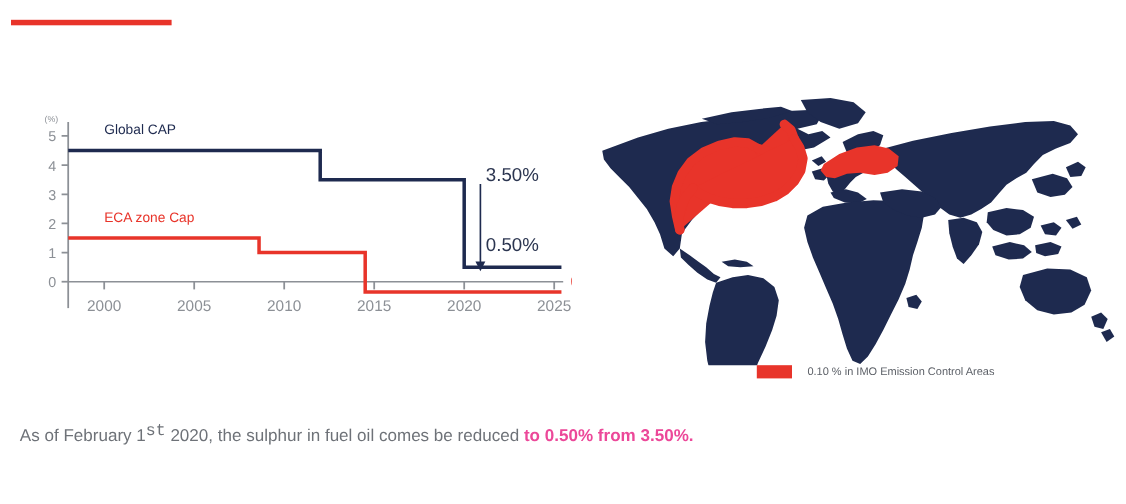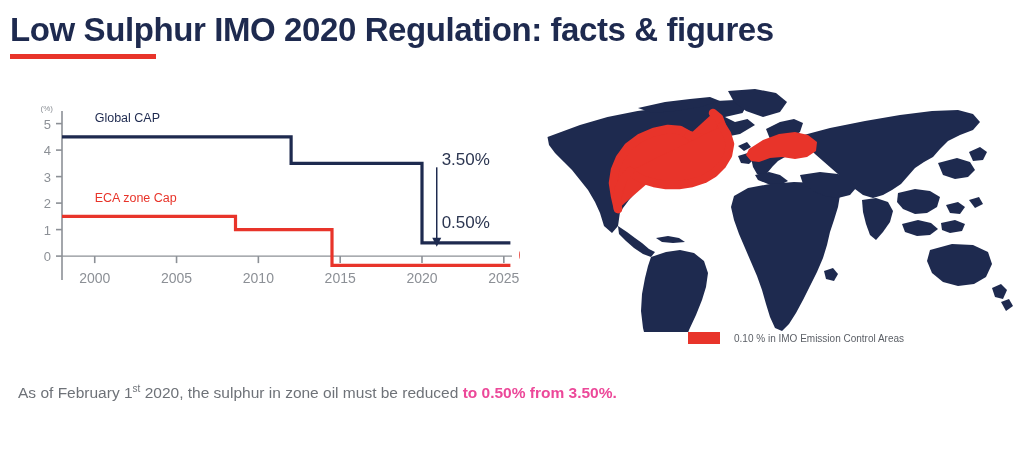--- a/index.html
+++ b/index.html
@@ -92,29 +92,29 @@
   }
   .fn-strong {
     font-weight: bold;
     color: #ec4899;
   }
   .fn-red {
     font-weight: bold;
     color: #e8342a;
   }
   .sup {
-    font-size: 10px;
+    font-size: 15px;
     vertical-align: super;
+    font-family: Liberation Mono, monospace;
   }
 </style>
 </head>
 <body>
 
 <div id="title-block">
-  <div id="page-title">Low Sulphur IMO 2020 Regulation: facts &amp; figures</div>
   <div id="title-underline"></div>
 </div>
 
 <div id="chart-panel">
   <svg id="chart-svg" width="500" height="215" viewBox="0 0 500 215">
     <g id="chart-render">
         <line x1="42" y1="16" x2="42" y2="185.1" stroke="#8c9096" stroke-width="1.6"></line>
         <line x1="42" y1="161.1" x2="492" y2="161.1" stroke="#8c9096" stroke-width="1.4"></line>
         <line x1="36" y1="161.1" x2="42" y2="161.1" stroke="#8c9096" stroke-width="1.6"></line>
         <text x="31" y="166.1" text-anchor="end" font-size="13" fill="#8c9096" font-family="&quot;Liberation Sans&quot;, sans-serif">0</text>
@@ -194,14 +194,14 @@
       </g>
   </svg>
 </div>
 
 <div id="map-legend">
   <div id="legend-swatch"></div>
   <div id="legend-label">0.10 % in IMO Emission Control Areas</div>
 </div>
 
 <div id="footnotes">
-  <div class="footnote"><span>As of February 1</span><span class="sup">st</span><span> 2020, the sulphur in zone oil must be reduced </span><span class="fn-strong">to 0.50% from 3.50%.</span></div>
+  <div class="footnote"><span>As of February 1</span><span class="sup">st</span><span> 2020, the sulphur in fuel oil comes be reduced </span><span class="fn-strong">to 0.50% from 3.50%.</span></div>
 </div>
 
 </body></html>

